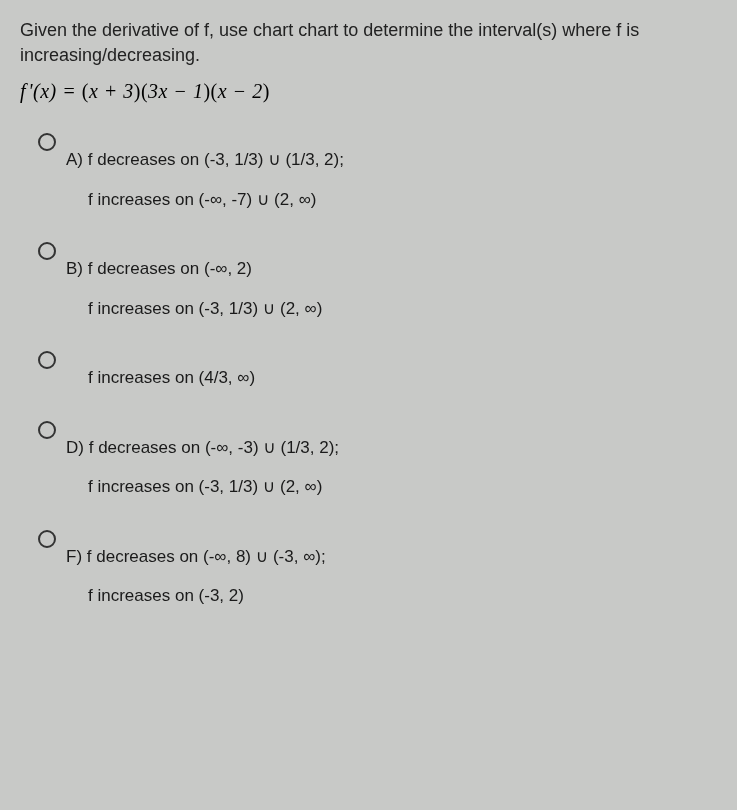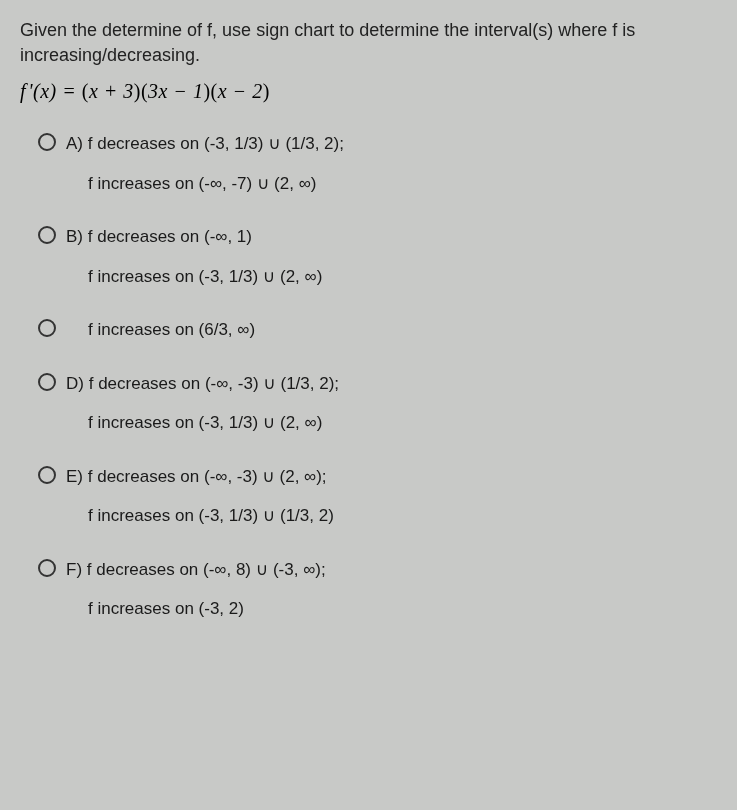--- a/index.html
+++ b/index.html
@@ -45,37 +45,38 @@
       height: 18px;
       border: 2px solid #333;
       border-radius: 50%;
       margin-right: 10px;
       margin-top: 2px;
       flex-shrink: 0;
       background: transparent;
     }
     .option-content {
       flex: 1;
+      margin-top: 16px;
     }
     .option-label {
       font-size: 17px;
       line-height: 1.5;
       color: #1a1a1a;
     }
     .option-line1 {
       margin-bottom: 14px;
     }
     .option-line2 {
       padding-left: 22px;
     }
   </style>
 </head>
 <body>
 
-<div class="question-text">Given the determine of f, use sign chart to determine the interval(s) where f is increasing/decreasing.</div>
+<div class="question-text">Given the derivative of f, use chart chart to determine the interval(s) where f is increasing/decreasing.</div>
 
 <div class="formula">
   <span>f '(x) = <span class="paren">(</span>x + 3<span class="paren">)(</span>3x − 1<span class="paren">)(</span>x − 2<span class="paren">)</span></span>
 </div>
 
 <div class="options">
 
   <div class="option">
     <div class="radio"></div>
     <div class="option-content">
@@ -85,54 +86,44 @@
       </div>
       <div class="option-label option-line2">f increases on  (-∞, -7) ∪ (2, ∞)</div>
     </div>
   </div>
 
   <div class="option">
     <div class="radio"></div>
     <div class="option-content">
       <div class="option-label option-line1">
         <span>B)</span>
-        <span>f decreases on (-∞, 1)</span>
+        <span>f decreases on (-∞, 2)</span>
       </div>
       <div class="option-label option-line2">f increases on (-3, 1/3) ∪ (2, ∞)</div>
     </div>
   </div>
 
   <div class="option">
     <div class="radio"></div>
     <div class="option-content">
-      <div class="option-label option-line2">f increases on (6/3, ∞)</div>
+      <div class="option-label option-line2">f increases on (4/3, ∞)</div>
     </div>
   </div>
 
   <div class="option">
     <div class="radio"></div>
     <div class="option-content">
       <div class="option-label option-line1">
         <span>D)</span>
         <span>f decreases on (-∞, -3) ∪ (1/3, 2);</span>
       </div>
       <div class="option-label option-line2">f increases on (-3, 1/3) ∪ (2, ∞)</div>
     </div>
   </div>
 
-  <div class="option">
-    <div class="radio"></div>
-    <div class="option-content">
-      <div class="option-label option-line1">
-        <span>E)</span>
-        <span>f decreases on (-∞, -3) ∪ (2, ∞);</span>
-      </div>
-      <div class="option-label option-line2">f increases on (-3, 1/3) ∪ (1/3, 2)</div>
-    </div>
-  </div>
 
   <div class="option" style="margin-bottom:0;">
     <div class="radio"></div>
     <div class="option-content">
       <div class="option-label option-line1">
         <span>F)</span>
         <span>f decreases on (-∞, 8) ∪ (-3, ∞);</span>
       </div>
       <div class="option-label option-line2">f increases on (-3, 2)</div>
     </div>

